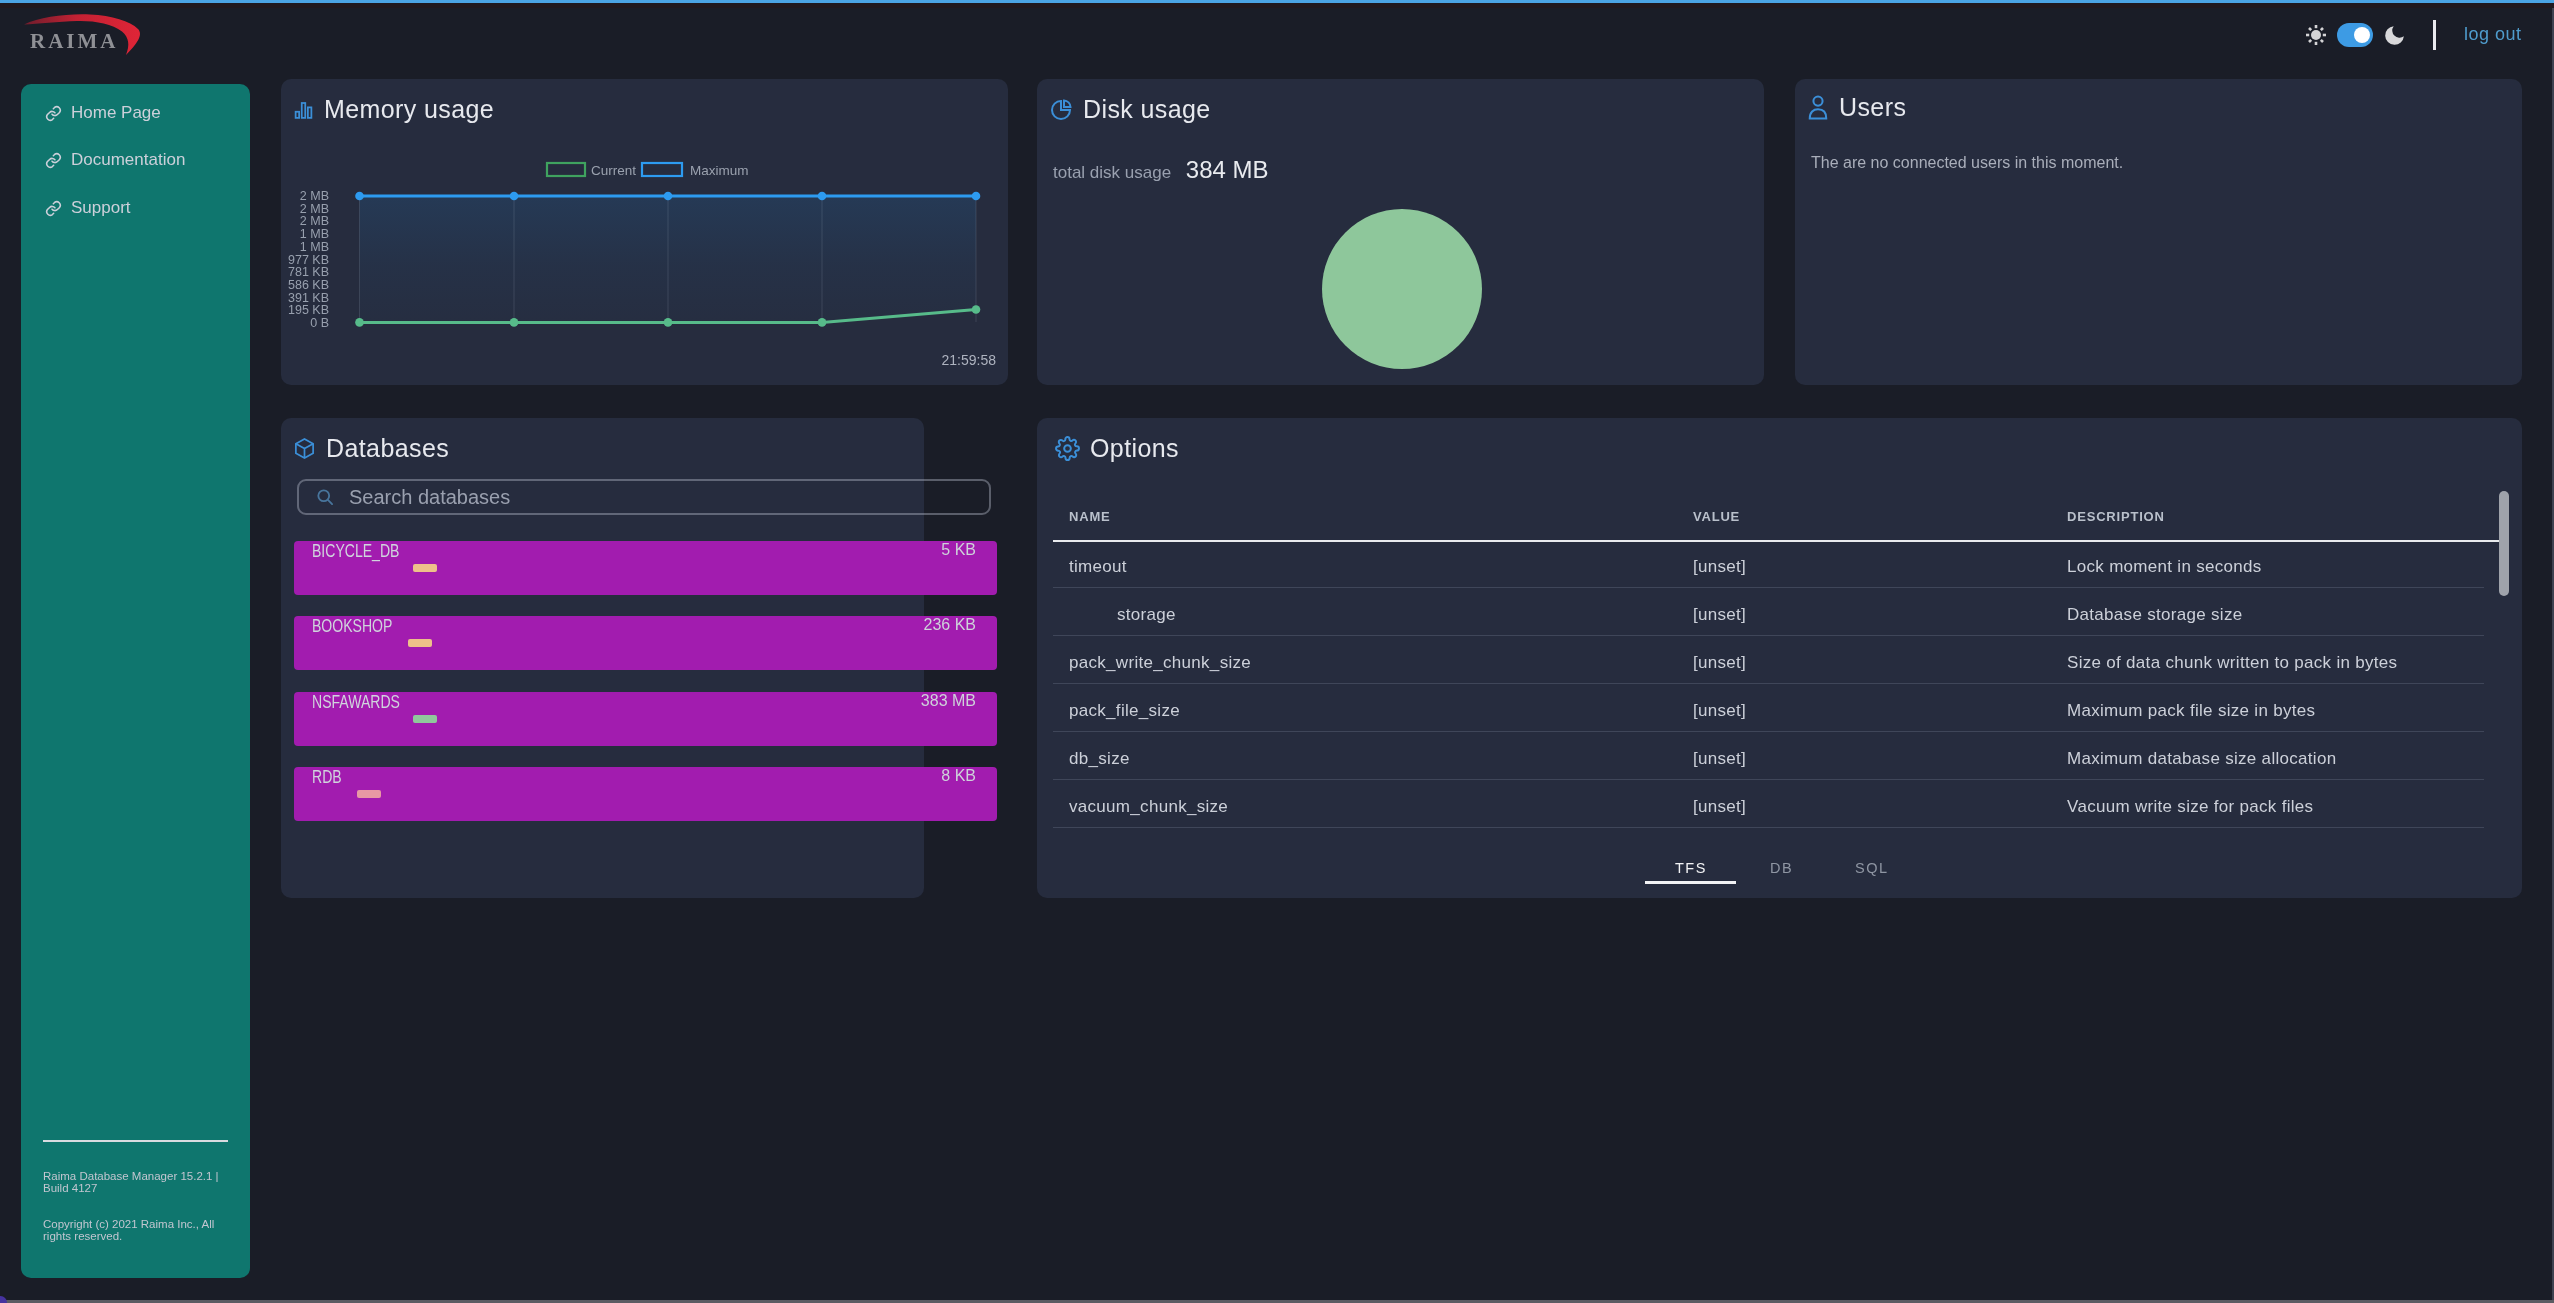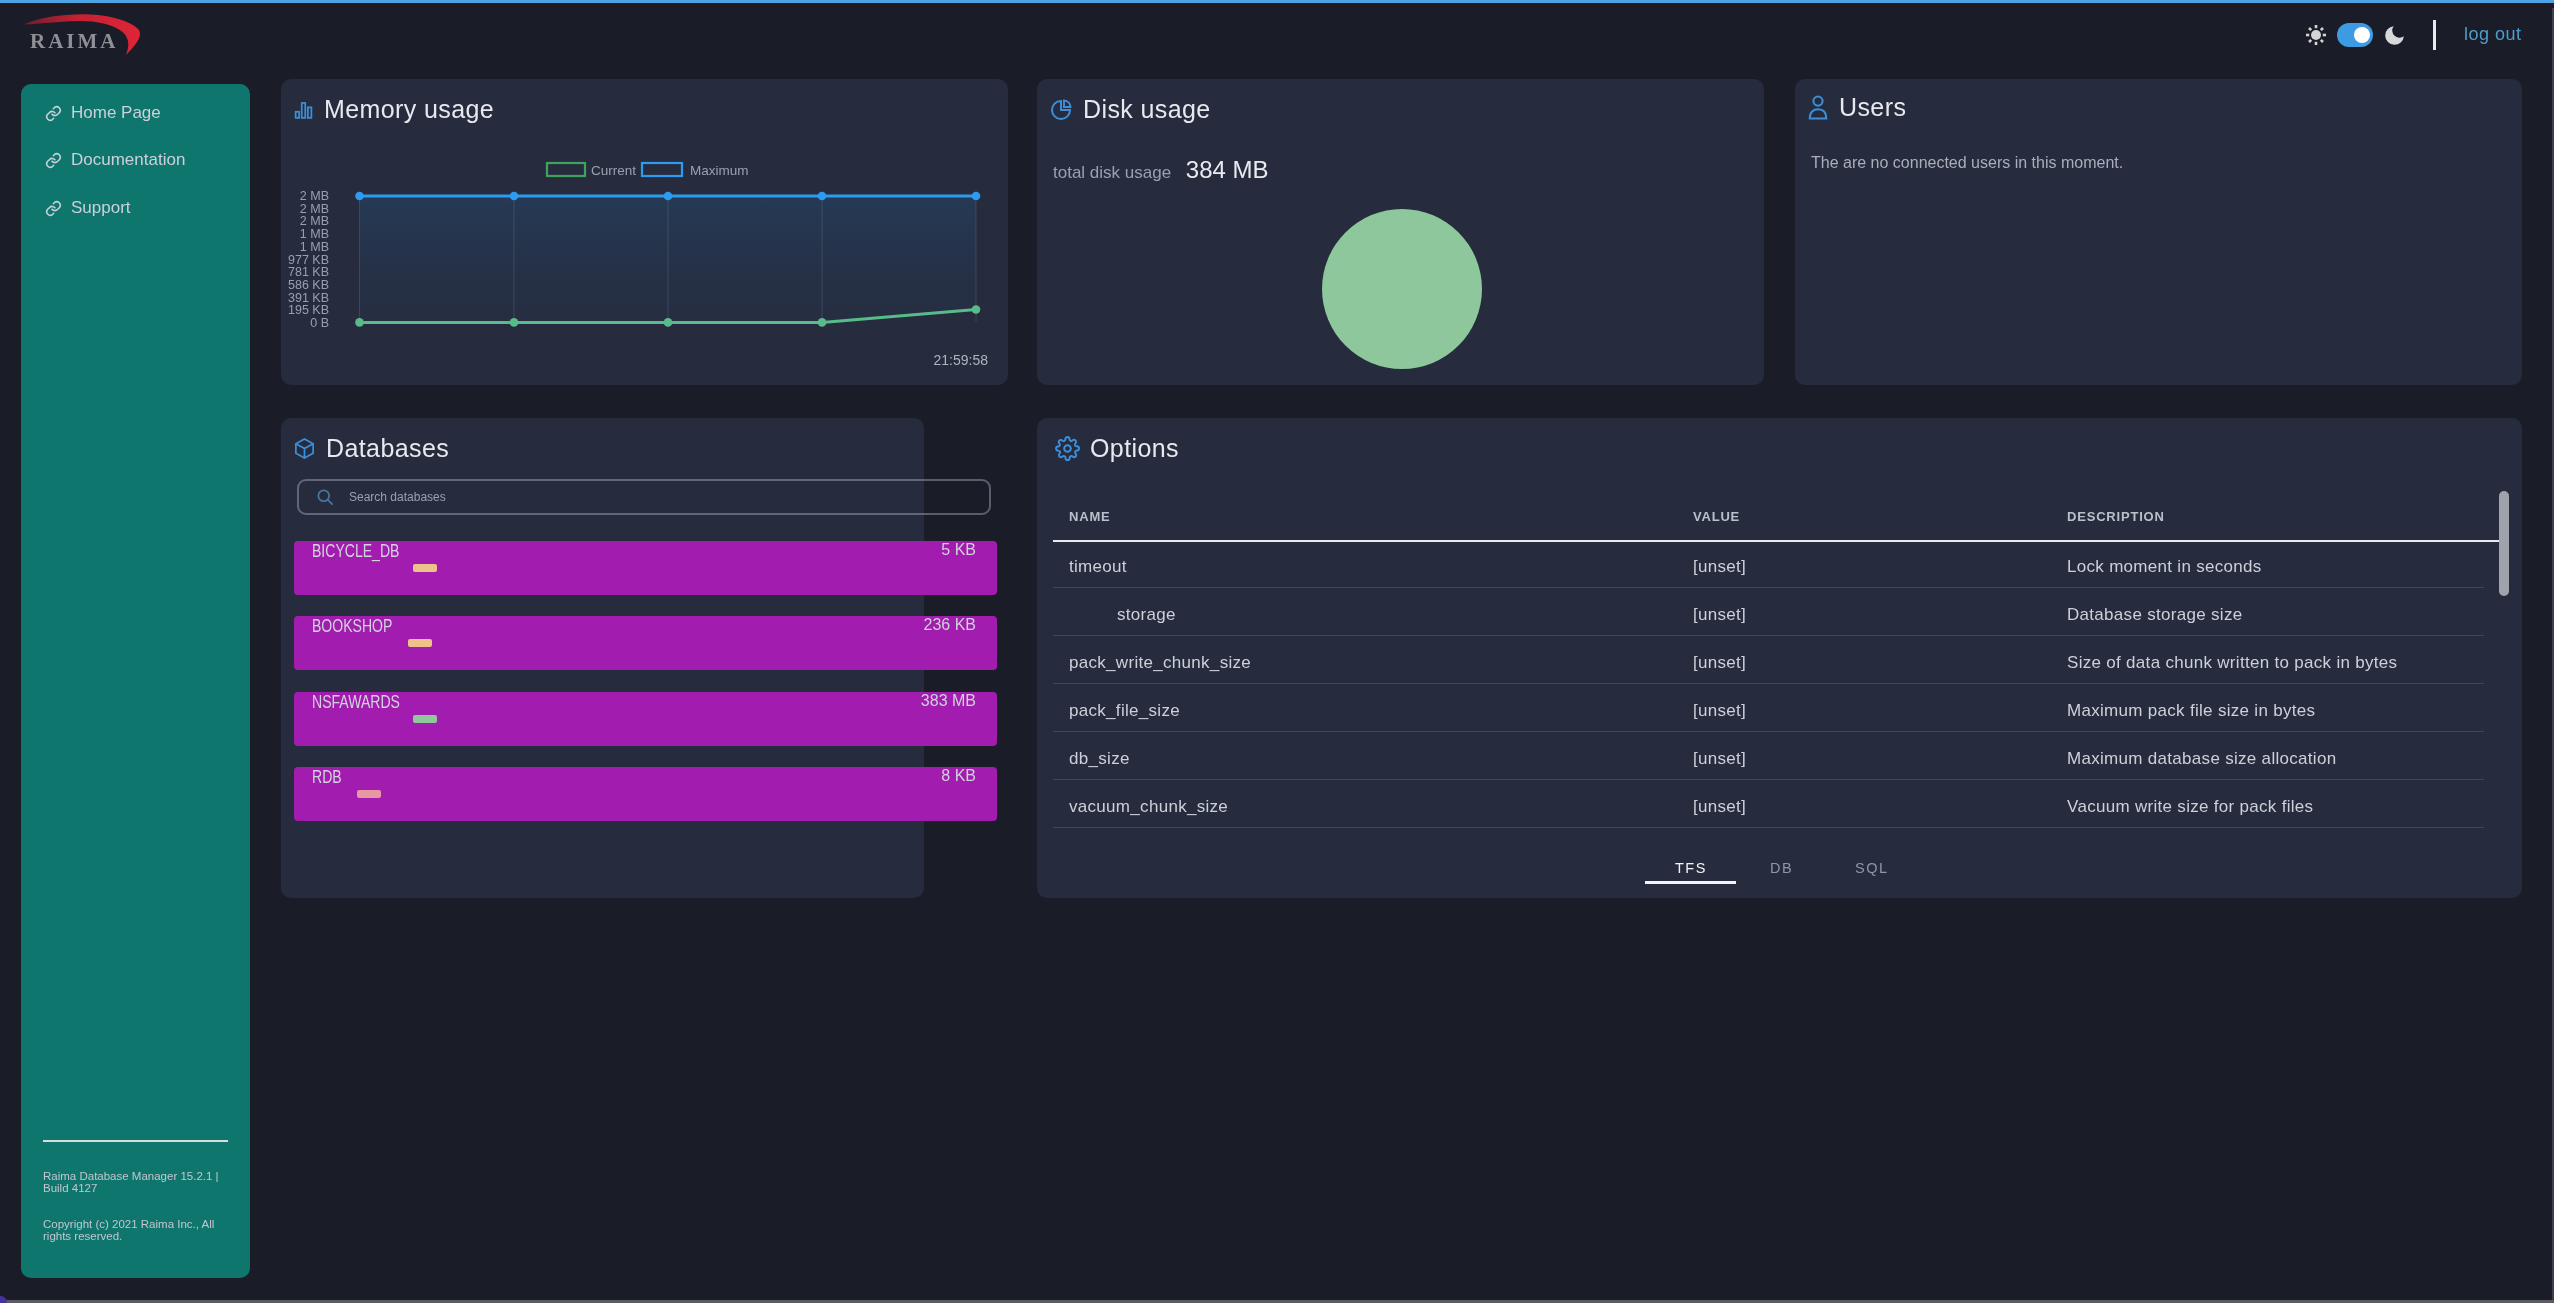--- a/index.html
+++ b/index.html
@@ -35,34 +35,34 @@
   .ctitle .t { color:#e7e9ee; font-size:25px; letter-spacing:0.4px; }
 
   
   .navlink { position:absolute; left:24px; height:24px; display:flex; align-items:center; color:#ccd0da; font-size:17px; }
   .navlink svg { margin-right:9px; }
   #sb-hr { position:absolute; left:22px; top:1056px; width:185px; height:2px; background:#d9dbe0; }
   .sbtext { position:absolute; left:22px; width:190px; color:#c2c6d0; font-size:11.5px; line-height:12px; }
 
   
   #chart { position:absolute; left:0; top:0; }
-  .tstamp { position:absolute; right:20px; top:273px; color:#aeb3bf; font-size:14px; }
+  .tstamp { position:absolute; right:12px; top:273px; color:#aeb3bf; font-size:14px; }
 
   
   .diskline { position:absolute; left:16px; top:77px; color:#99a0af; font-size:17px; }
   .diskline b { color:#e9ebef; font-size:24px; font-weight:normal; margin-left:10px; }
   .diskcircle { position:absolute; left:285px; top:130px; width:160px; height:160px; border-radius:50%; background:#8ec79b; }
 
   
   .usersline { position:absolute; left:16px; top:75px; color:#a9aeba; font-size:16px; }
 
   
   .search { position:absolute; left:16px; top:61px; width:694px; height:36px; border:2px solid rgba(195,201,216,0.38); border-radius:9px; display:flex; align-items:center; }
   .search svg { margin-left:16px; }
-  .search .ph { color:#9aa0af; font-size:12px; margin-left:14px;text-align:center; }
+  .search .ph { color:#9aa0af; font-size:20px; margin-left:14px;text-align:center; }
   .dbrow { position:absolute; left:13px; width:703px; height:54px; background:#a21caf; border-radius:4px; display:flex; align-items:flex-start; }
   .dbrow .nm { color:#d0d4dd; font-size:18px; margin-left:18px; letter-spacing:0px; transform:scaleX(0.78); transform-origin:0 50%; }
   .dbrow .bar { position:absolute; top:23px; height:8px; width:24px; border-radius:2px; }
   .dbrow .sz { position:absolute; right:21px; color:#ced2da; font-size:16px; }
 
   
   .th { position:absolute; top:509px; color:#b9c0cb; font-size:13px; font-weight:bold; letter-spacing:0.8px; }
   .hline { position:absolute; left:1053px; top:540px; width:1446px; height:2px; background:#e9ebee; }
   .orow { position:absolute; color:#ccd0d9; font-size:17px; letter-spacing:0.3px; }
   .rsep { position:absolute; left:1053px; width:1431px; height:1px; background:rgba(130,140,160,0.28); }

